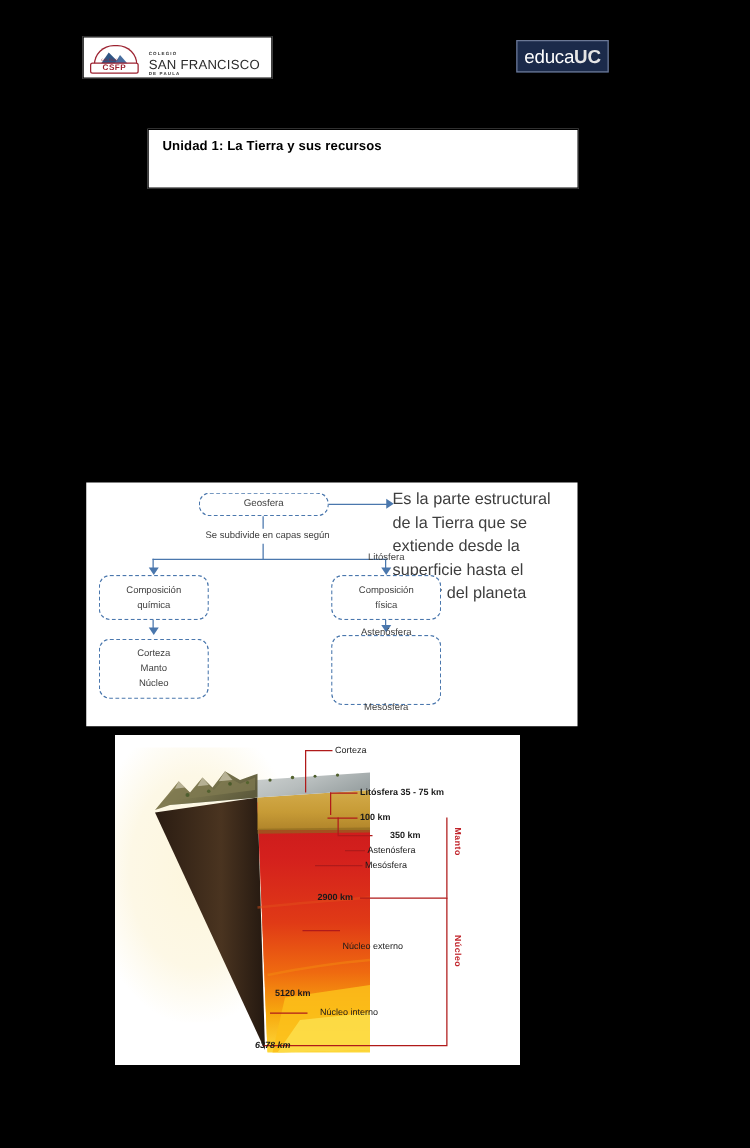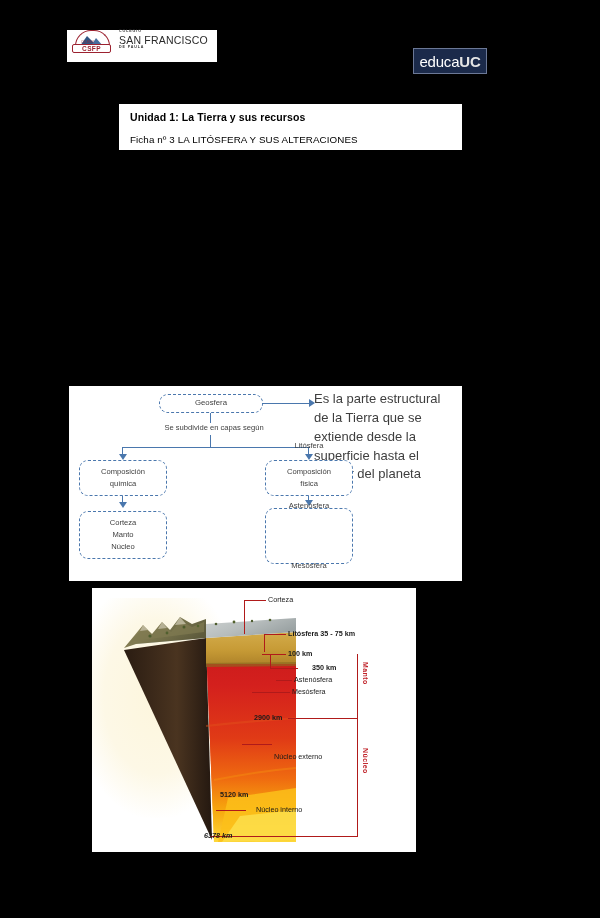--- a/index.html
+++ b/index.html
@@ -19,21 +19,21 @@
   .logo-csfp {
     position: absolute;
     left: 66px;
     top: 29px;
     width: 152px;
     height: 34px;
     background: #ffffff;
     border: 1px solid #000000;
     box-sizing: border-box;
     display: flex;
-    align-items: flex-start;
+    align-items: flex-end;
     padding-left: 5px;
   }
   .csfp-badge {
     width: 40px;
     height: 26px;
     position: relative;
     flex: 0 0 auto;
   }
   .csfp-shield {
     position: absolute;
@@ -112,21 +112,21 @@
   .csfp-post {
     font-size: 3.6px;
     color: #333333;
     letter-spacing: 0.9px;
     font-weight: bold;
   }
 
   .logo-educauc {
     position: absolute;
     left: 413px;
-    top: 48px;
+    top: 32px;
     width: 74px;
     height: 26px;
     background: #1b2a4a;
     border: 1px solid #6b7896;
     box-sizing: border-box;
     display: flex;
     align-items: center;
     justify-content: center;
     font-size: 15px;
     letter-spacing: -0.2px;
@@ -342,21 +342,20 @@
   </div>
 </div>
 
 <div class="logo-educauc">
   <span class="edu-white">educa</span>
     <span class="edu-orange">UC</span>
 </div>
 
 <div class="title-box">
   <div class="title-line1">Unidad 1: La Tierra y sus recursos</div>
-  <div class="title-line2">Ficha nº 3   LA LITÓSFERA  Y SUS ALTERACIONES</div>
 </div>
 
 <div class="diagram1">
 
   <div class="d1-box d1-geosfera">
     <span>Geosfera</span>
   </div>
 
   <div class="ln d1-l-right"></div>
   <div class="d1-arrow-right"></div>

